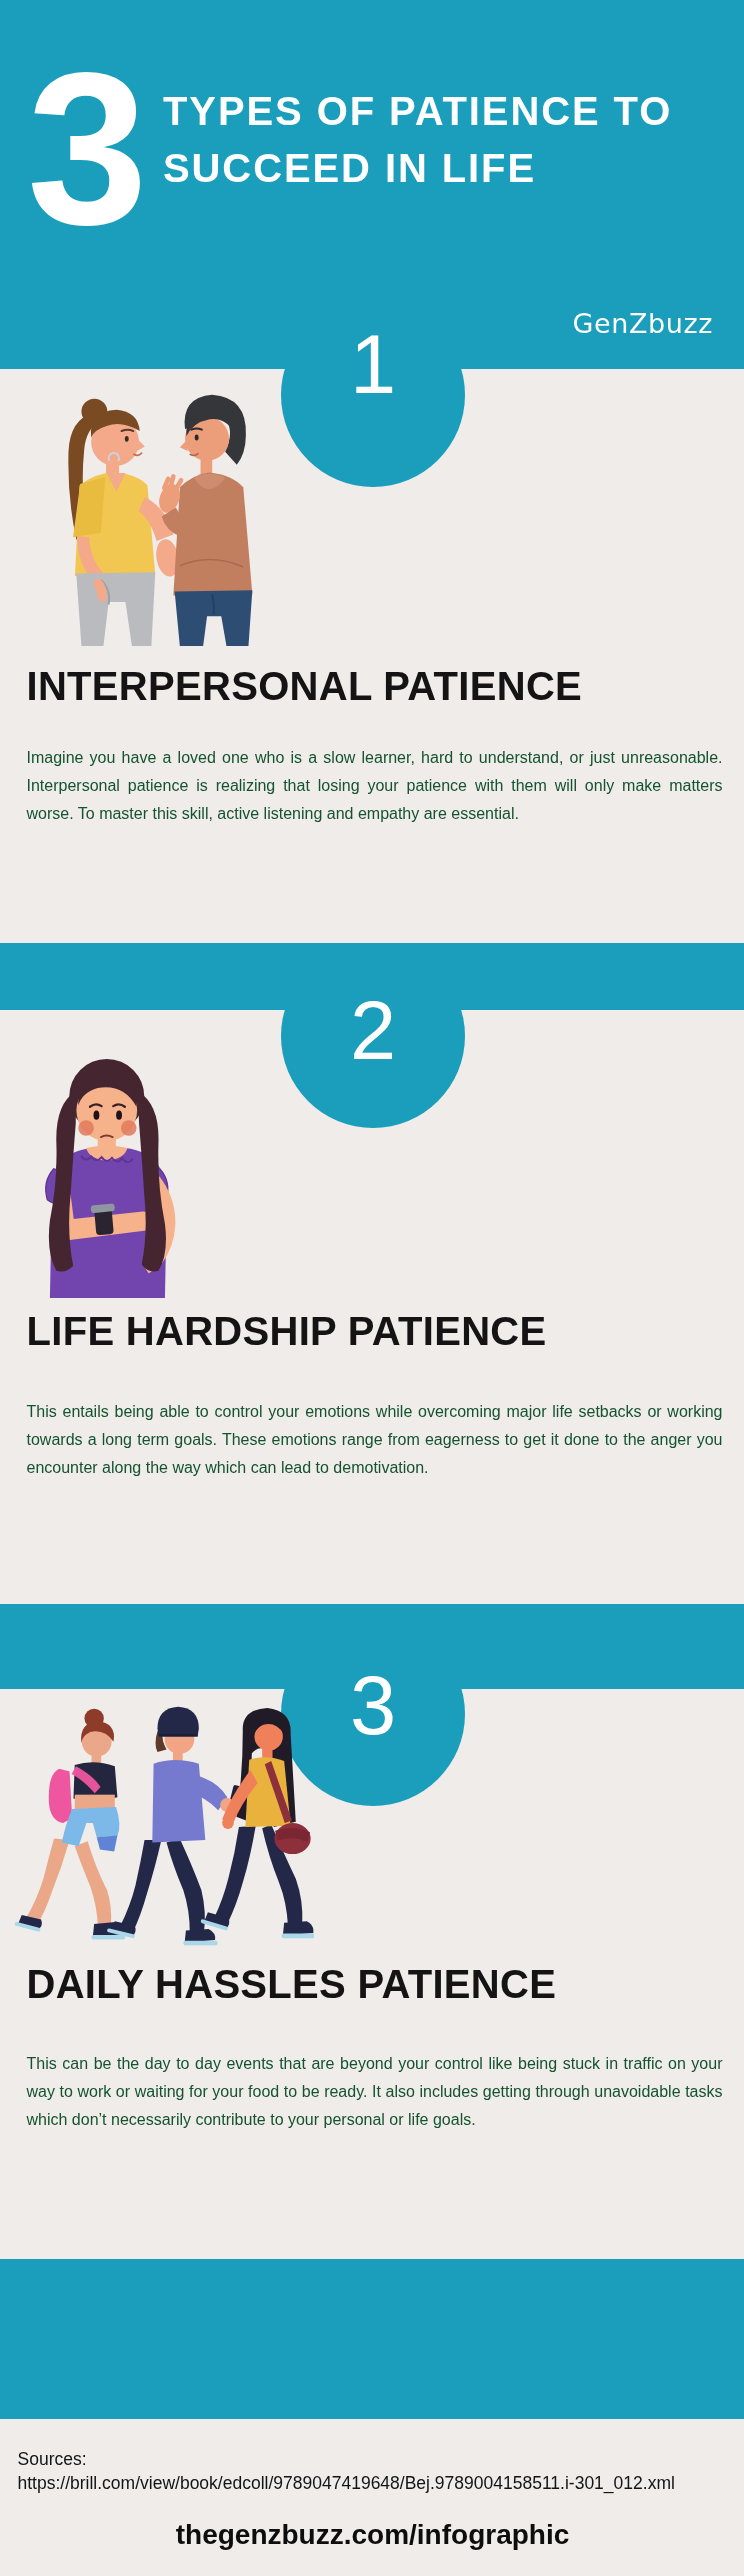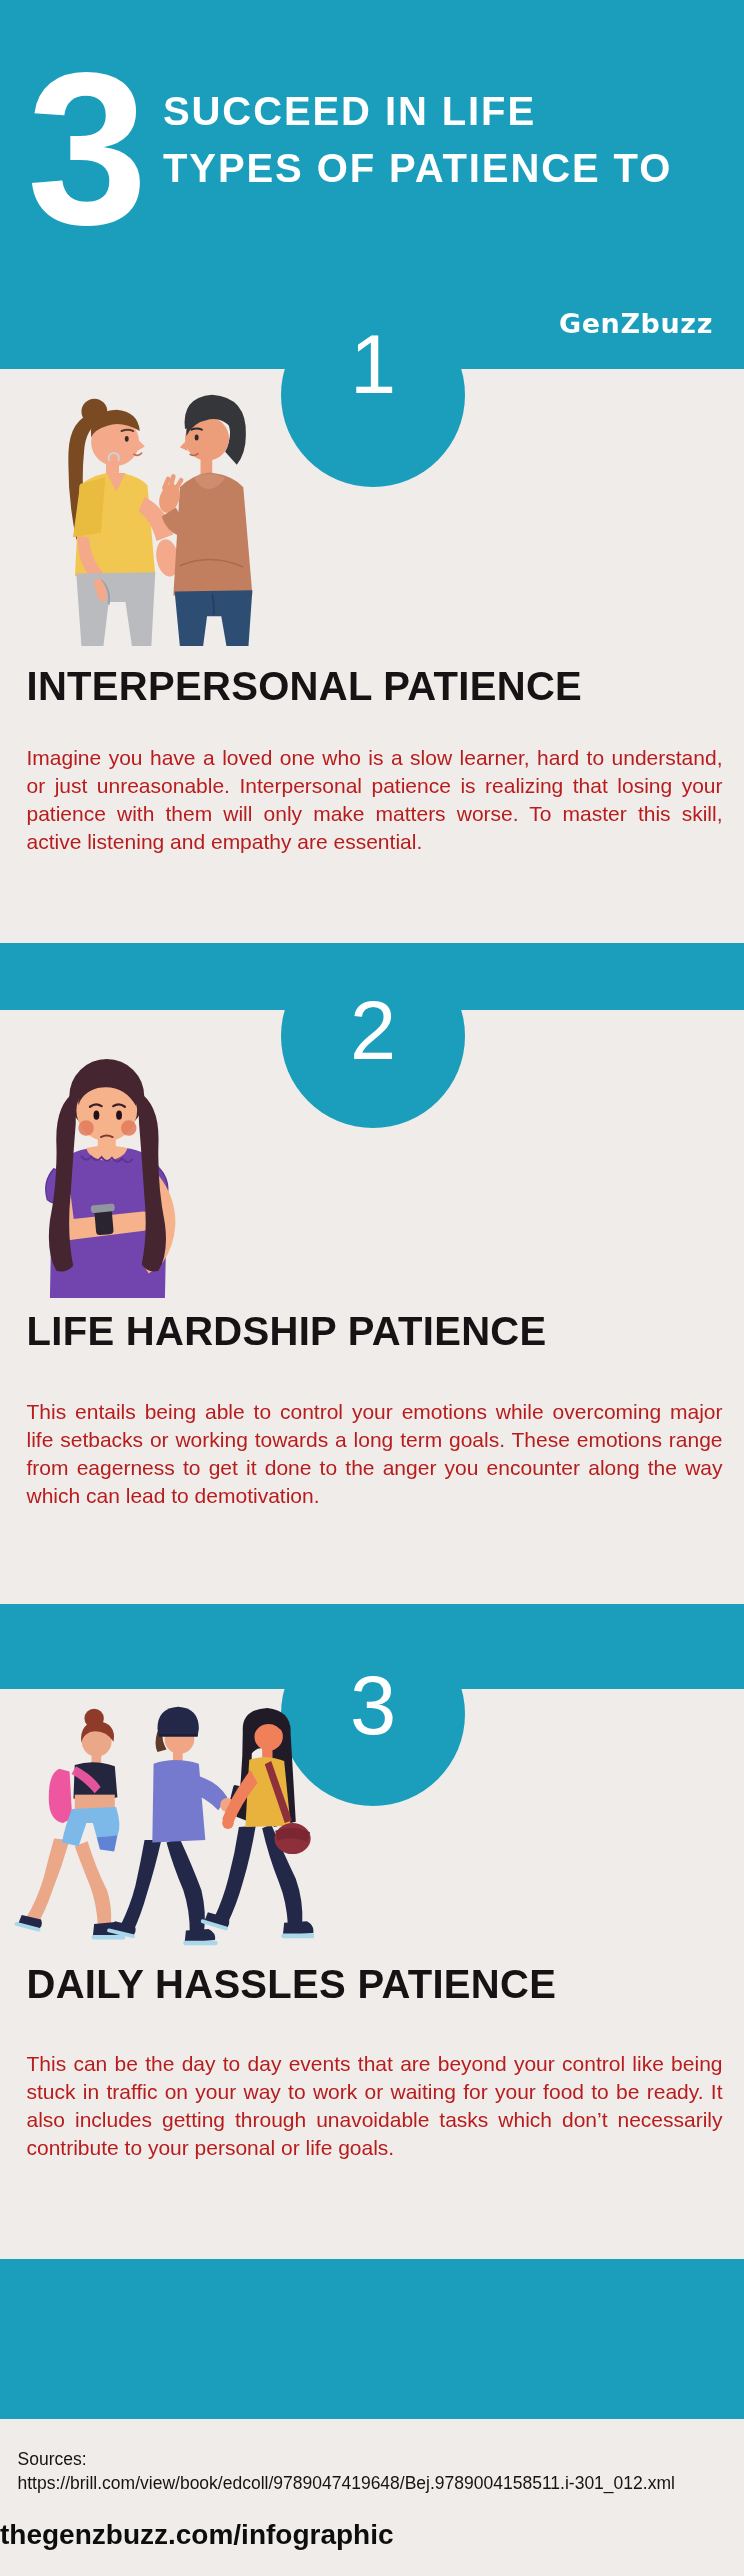--- a/index.html
+++ b/index.html
@@ -21,56 +21,56 @@
   }
   .digit1 { top:323px; } .digit2 { top:989px; } .digit3 { top:1664px; }
   .big-count {
     position:absolute; left:27px; top:41px; color:#FFFFFF;
     font-size:217px; line-height:1; font-weight:800; letter-spacing:-2.6px;
   }
   .title { position:absolute; left:163px; top:83px; color:#FFFFFF;
     font-weight:800; font-size:40px; line-height:57px; letter-spacing:1.9px; white-space:nowrap; }
   .brand {
     position:absolute; right:32px; top:308px; color:#FFFFFF;
-    font-family:"DejaVu Sans", sans-serif; font-weight:700; font-size:27px; letter-spacing:0.6px;
+    font-family:"DejaVu Sans", sans-serif; font-weight:400; font-size:27px; letter-spacing:0.6px;
   }
   .h-section {
     position:absolute; left:26.5px; color:#161314; font-weight:800;
     font-size:40px; line-height:1; letter-spacing:0.3px; white-space:nowrap;
   }
   .h1 { top:666px; } .h2 { top:1311px; } .h3 { top:1964px; }
   .para {
-    position:absolute; left:26.5px; width:696px; color:#b91c1c;
-    font-size:21px; line-height:28px; text-align:justify; text-align-last:left;
+    position:absolute; left:26.5px; width:696px; color:#14532d;
+    font-size:16px; line-height:28px; text-align:justify; text-align-last:left;
   }
   .p1 { top:744px; } .p2 { top:1398px; } .p3 { top:2050px; }
   .illo { position:absolute; }
   .illo1 { left:18px; top:374px; width:246px; height:272px; }
   .illo2 { left:16px; top:1046px; width:188px; height:252px; }
   .illo3 { left:9.7px; top:1699px; width:304px; height:265px; }
   .sources {
     position:absolute; left:17.5px; top:2439px; width:724px;
     color:#141414; font-size:17.5px; line-height:24px; white-space:nowrap;margin-top:8px;
   }
   .site {
-    position:absolute; left:0; top:2519px; width:745px; text-align:left;
+    position:absolute; left:0; top:2519px; width:745px; text-align:center;
     color:#0E0D0D; font-weight:700; font-size:28px; letter-spacing:0px;
   }
 </style>
 </head>
 <body>
 
 <div class="page">
 
   <div class="band band1"></div>
   <div class="bulb bulb1"></div>
   <div class="big-count">3</div>
   <div class="title">
+    <div>TYPES OF PATIENCE TO</div>
     <div>SUCCEED IN LIFE</div>
-    <div>TYPES OF PATIENCE TO</div>
   </div>
   <div class="brand">GenZbuzz</div>
   <div class="bulb-digit digit1">1</div>
 
   <div>
     <div class="illo illo1">
       <svg viewBox="0 0 380 420" width="246" height="272" xmlns="http://www.w3.org/2000/svg">
 
         <g>
           <path d="M116,60 Q80,70 78,120 Q76,190 90,255 Q100,262 108,252 Q96,180 102,120 Q104,84 130,70 Z" fill="#7A4A22"></path>

